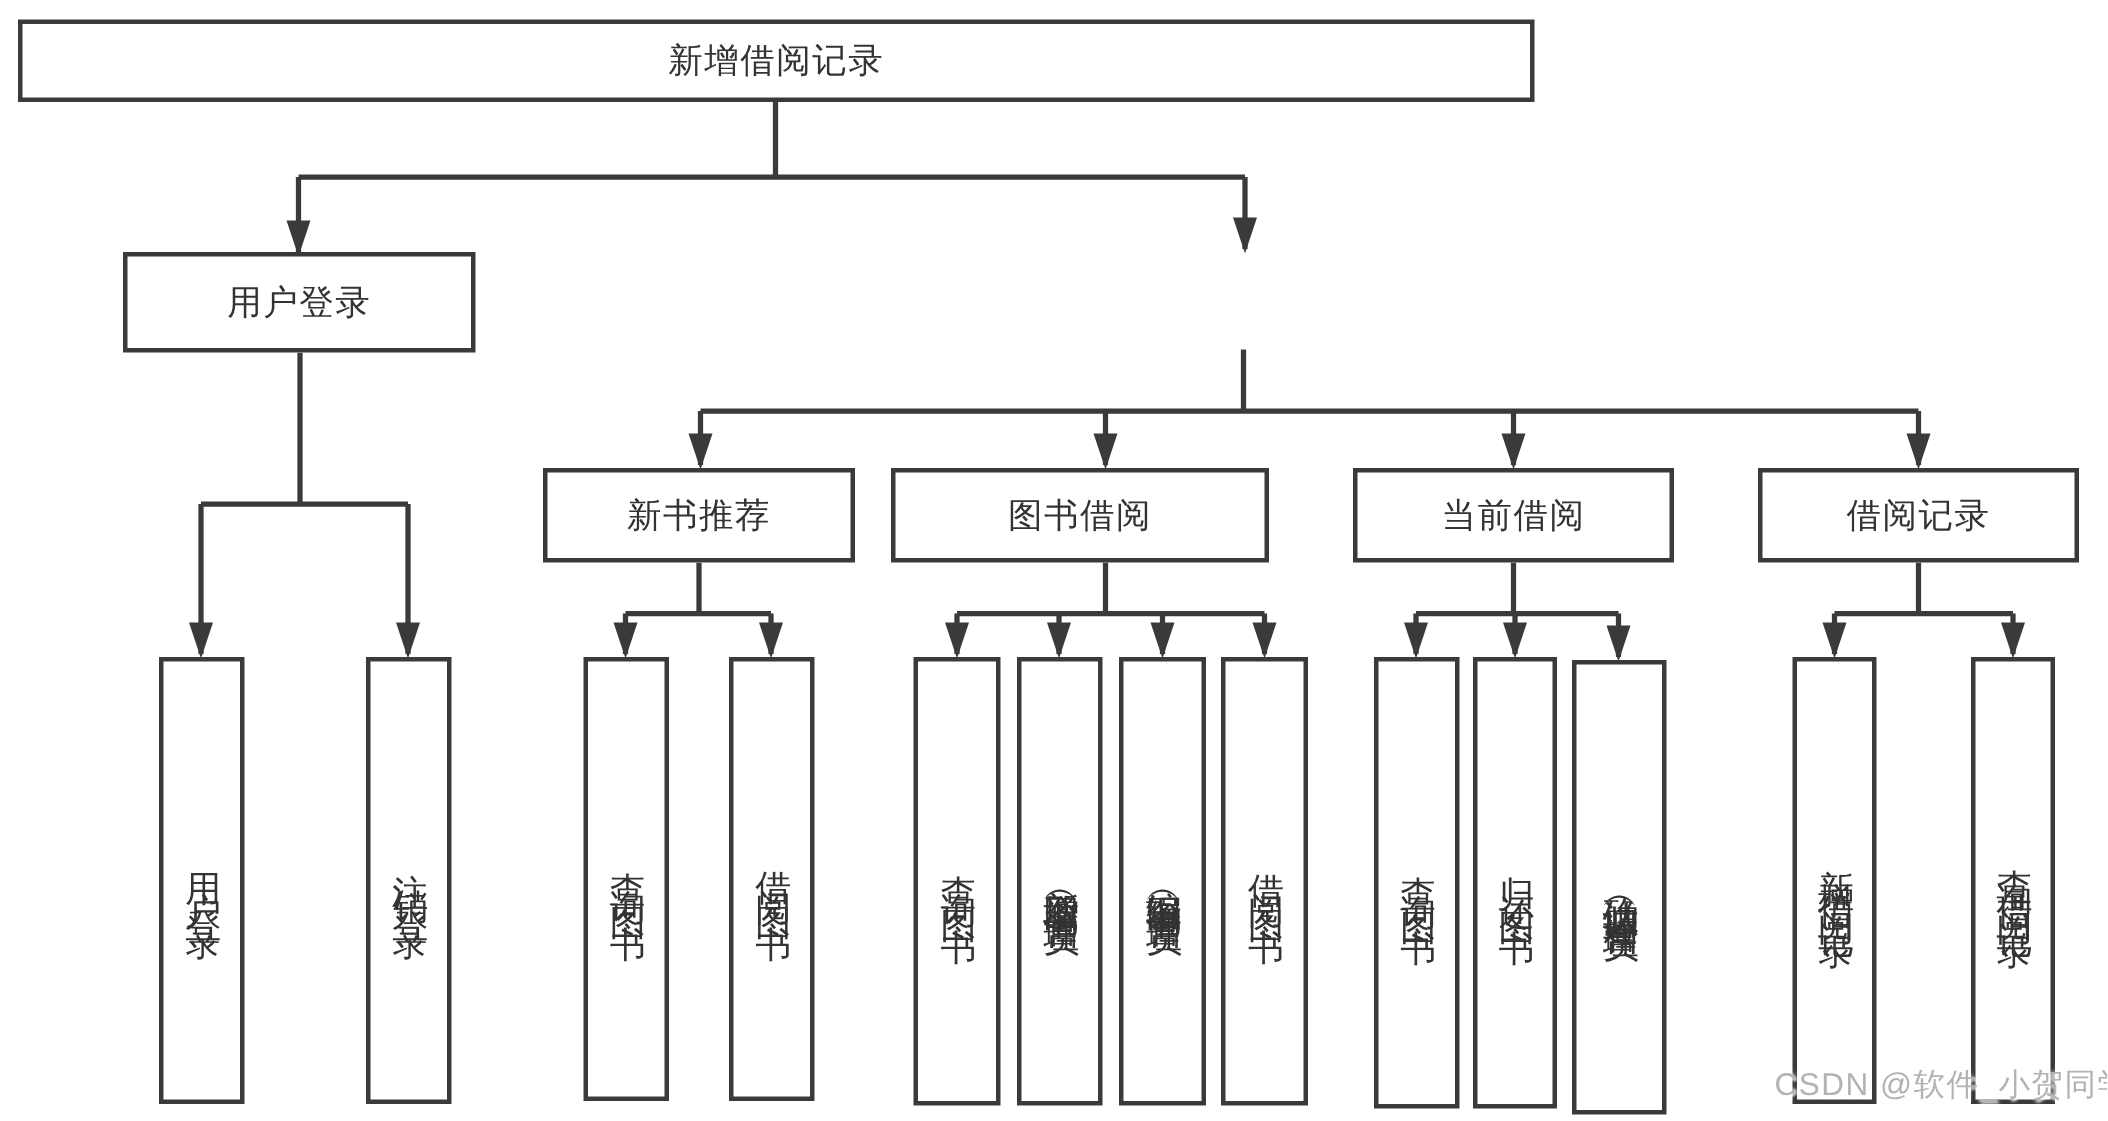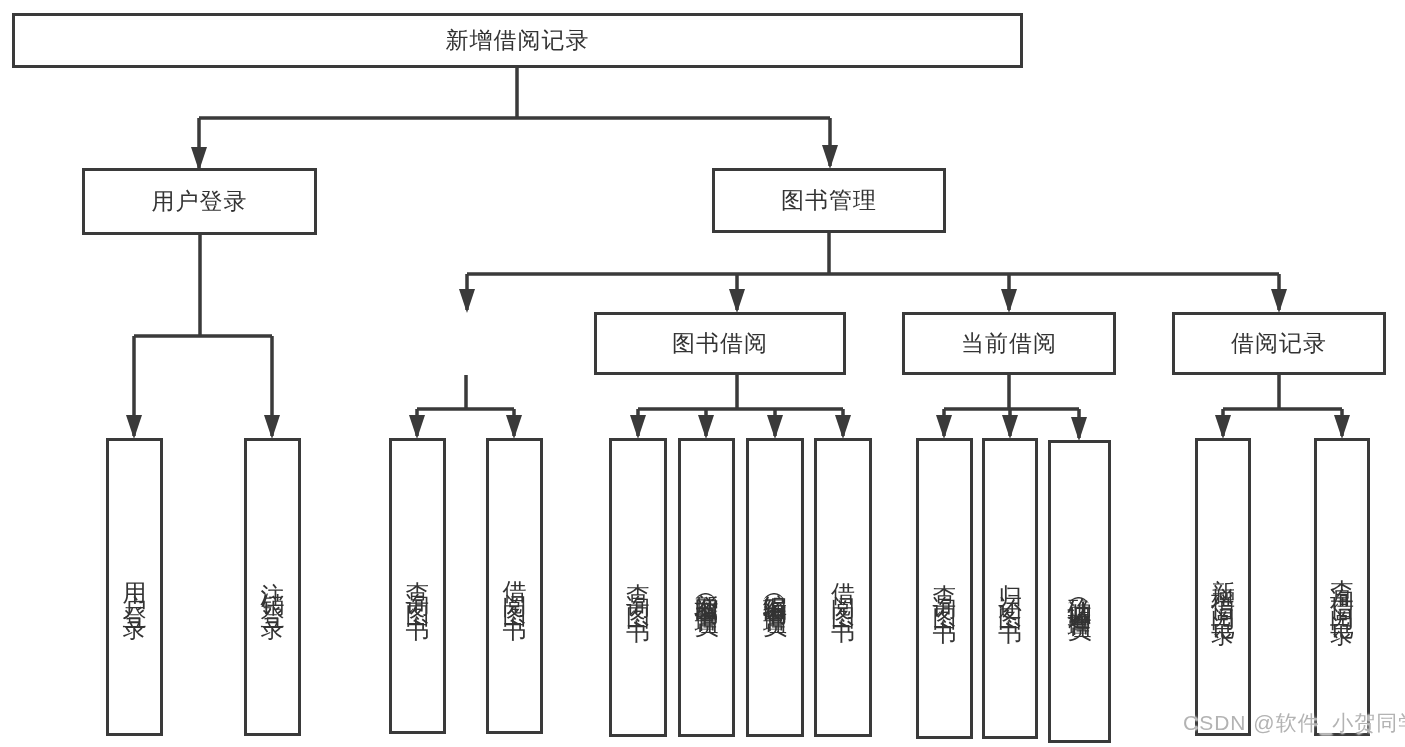--- a/index.html
+++ b/index.html
@@ -117,24 +117,24 @@
     </g>
   </svg>
 
   <div class="box h" style="left:12px; top:13px; width:1011px; height:55px;">
     <span>新增借阅记录</span>
   </div>
 
   <div class="box h" style="left:82px; top:168px; width:235px; height:67px;">
     <span>用户登录</span>
   </div>
-  <div class="box h" style="left:712px; top:168px; width:234px; height:65px;">
-    <span>图书管理</span>
+
+  <div class="box h" style="left:362px; top:312px; width:208px; height:63px;">
+    <span>新书推荐</span>
   </div>
-
   <div class="box h" style="left:594px; top:312px; width:252px; height:63px;text-align:center;">
     <span>图书借阅</span>
   </div>
   <div class="box h" style="left:902px; top:312px; width:214px; height:63px;font-family:Liberation Mono, monospace;">
     <span>当前借阅</span>
   </div>
   <div class="box h" style="left:1172px; top:312px; width:214px; height:63px;">
     <span>借阅记录</span>
   </div>
 

